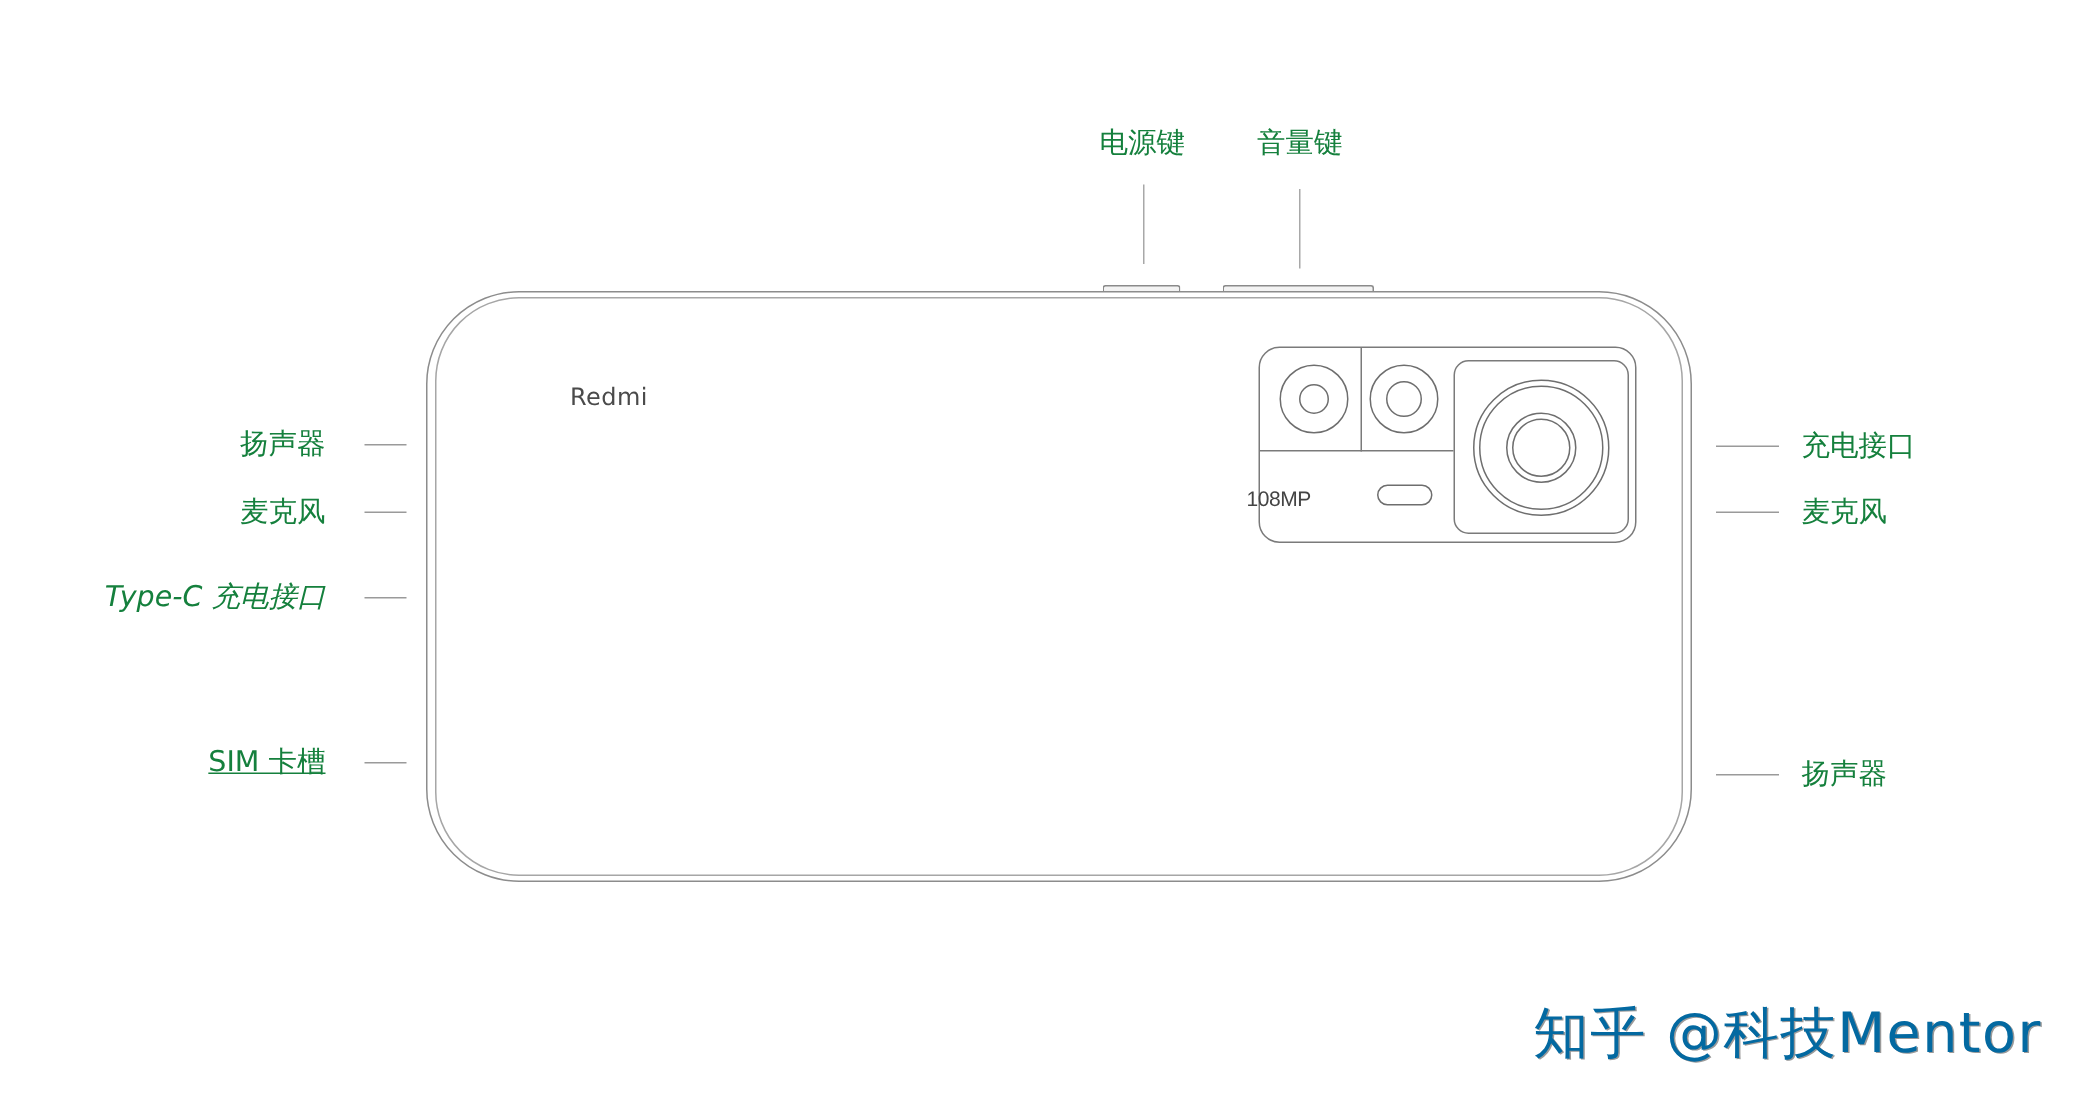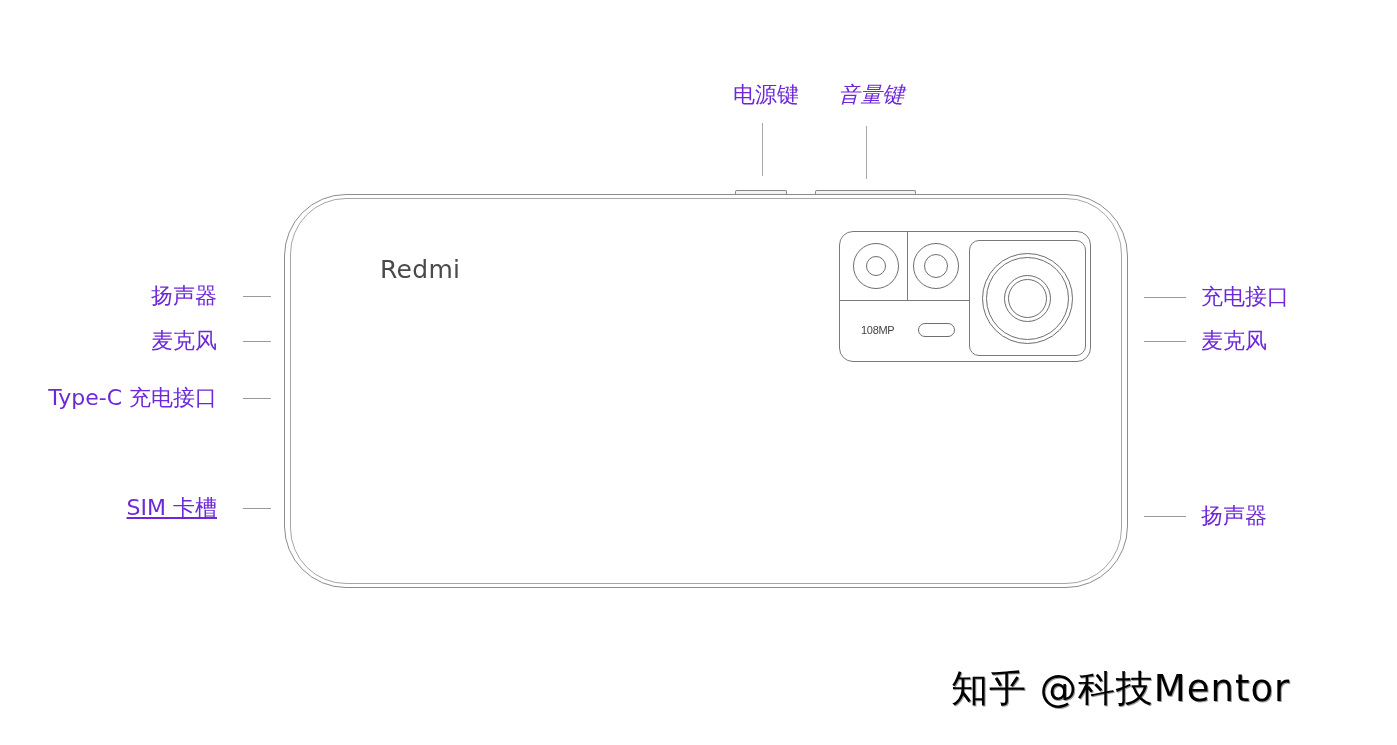--- a/index.html
+++ b/index.html
@@ -1,47 +1,47 @@
 <!DOCTYPE html>
 <html><head>
 <meta charset="utf-8">
 <style>
   html, body { margin:0; padding:0; background:#ffffff; }
   body { width:1397px; height:745px; position:relative; overflow:hidden;
          font-family:"DejaVu Sans","Liberation Sans",sans-serif; color:#2a2a2a; }
-  .label { position:absolute; font-size:22px; line-height:22px; white-space:nowrap; color:#6d28d9; }
+  .label { position:absolute; font-size:19px; line-height:22px; white-space:nowrap; color:#15803d; }
   .label.right-align { text-align:right; }
   .leader { position:absolute; height:0; border-top:1px solid #9a9a9a; width:28px; }
   .vleader { position:absolute; width:0; border-left:1.5px solid #a8a8a8; }
   .phone-outer { position:absolute; left:284px; top:194px; width:844px; height:394px;
                  border:1.5px solid #8c8c8c; border-radius:62px; box-sizing:border-box; }
   .phone-inner { position:absolute; left:290px; top:198px; width:832px; height:386px;
                  border:1.2px solid #a6a6a6; border-radius:56px; box-sizing:border-box; }
   .btn { position:absolute; height:4px; border:1.2px solid #8a8a8a; border-bottom:none;
          border-radius:2px 2px 0 0; box-sizing:border-box; background:#f3f3f3; }
-  .brand { position:absolute; left:380px; top:255px; font-size:25px; color:#4a4a4a; letter-spacing:0.3px; }
+  .brand { position:absolute; left:380px; top:255px; font-size:16px; color:#4a4a4a; letter-spacing:0.3px; }
   .cam-module { position:absolute; left:839px; top:231px; width:252px; height:131px;
                 border:1.5px solid #7a7a7a; border-radius:14px; box-sizing:border-box; }
   .cam-divider-v { position:absolute; border-left:1.2px solid #7a7a7a; }
   .cam-divider-h { position:absolute; border-top:1.2px solid #7a7a7a; }
   .main-cam-box { position:absolute; left:969px; top:240px; width:117px; height:116px;
                   border:1.5px solid #7a7a7a; border-radius:10px; box-sizing:border-box; }
   .ring { position:absolute; border-radius:50%; border:1.4px solid #6e6e6e; box-sizing:border-box; }
-  .mp-text { position:absolute; left:861px; top:324px; font-size:11px; color:#444; letter-spacing:-0.3px;
+  .mp-text { position:absolute; left:831px; top:324px; font-size:14px; color:#444; letter-spacing:-0.3px;
              font-family:"Liberation Sans",sans-serif; }
   .flash { position:absolute; left:918px; top:323px; width:37px; height:14px;
            border:1.4px solid #6e6e6e; border-radius:7px; box-sizing:border-box; }
-  .watermark { position:absolute; left:951px; top:664px; font-size:37px; color:#000000;
+  .watermark { position:absolute; left:1022px; top:664px; font-size:37px; color:#0369a1;
                letter-spacing:1px; text-shadow:1px 1px 0 #9a9a9a; white-space:nowrap; }
 </style>
 </head>
 <body>
 
 <div class="label" style="left:733px; top:84px;">电源键</div>
-<div class="label" style="left:838px; top:84px;font-style:italic;">音量键</div>
+<div class="label" style="left:838px; top:84px;">音量键</div>
 <div class="vleader" style="left:762px; top:123px; height:53px;"></div>
 <div class="vleader" style="left:866px; top:126px; height:53px;"></div>
 
 <div class="phone-outer"></div>
 <div class="phone-inner"></div>
 <div class="btn" style="left:735px; top:190px; width:52px;"></div>
 <div class="btn" style="left:815px; top:190px; width:101px;"></div>
 
 <div class="brand">Redmi</div>
 
@@ -57,21 +57,21 @@
 <div class="ring" style="left:986px; top:257px; width:83px; height:83px;"></div>
 <div class="ring" style="left:1004px; top:275px; width:47px; height:47px;"></div>
 <div class="ring" style="left:1008px; top:279px; width:39px; height:39px;"></div>
 <div class="mp-text">108MP</div>
 <div class="flash"></div>
 
 <div class="label right-align" style="right:1180px; top:285px;">扬声器</div>
 <div class="leader" style="left:243px; top:296px;"></div>
 <div class="label right-align" style="right:1180px; top:330px;">麦克风</div>
 <div class="leader" style="left:243px; top:341px;"></div>
-<div class="label right-align" style="right:1180px; top:387px;">Type-C 充电接口</div>
+<div class="label right-align" style="right:1180px; top:387px;font-style:italic;">Type-C 充电接口</div>
 <div class="leader" style="left:243px; top:398px;"></div>
 <div class="label right-align" style="right:1180px; top:497px;text-decoration:underline;">SIM 卡槽</div>
 <div class="leader" style="left:243px; top:508px;"></div>
 
 <div class="leader" style="left:1144px; top:297px; width:42px;"></div>
 <div class="label" style="left:1201px; top:286px;">充电接口</div>
 <div class="leader" style="left:1144px; top:341px; width:42px;"></div>
 <div class="label" style="left:1201px; top:330px;">麦克风</div>
 <div class="leader" style="left:1144px; top:516px; width:42px;"></div>
 <div class="label" style="left:1201px; top:505px;">扬声器</div>

